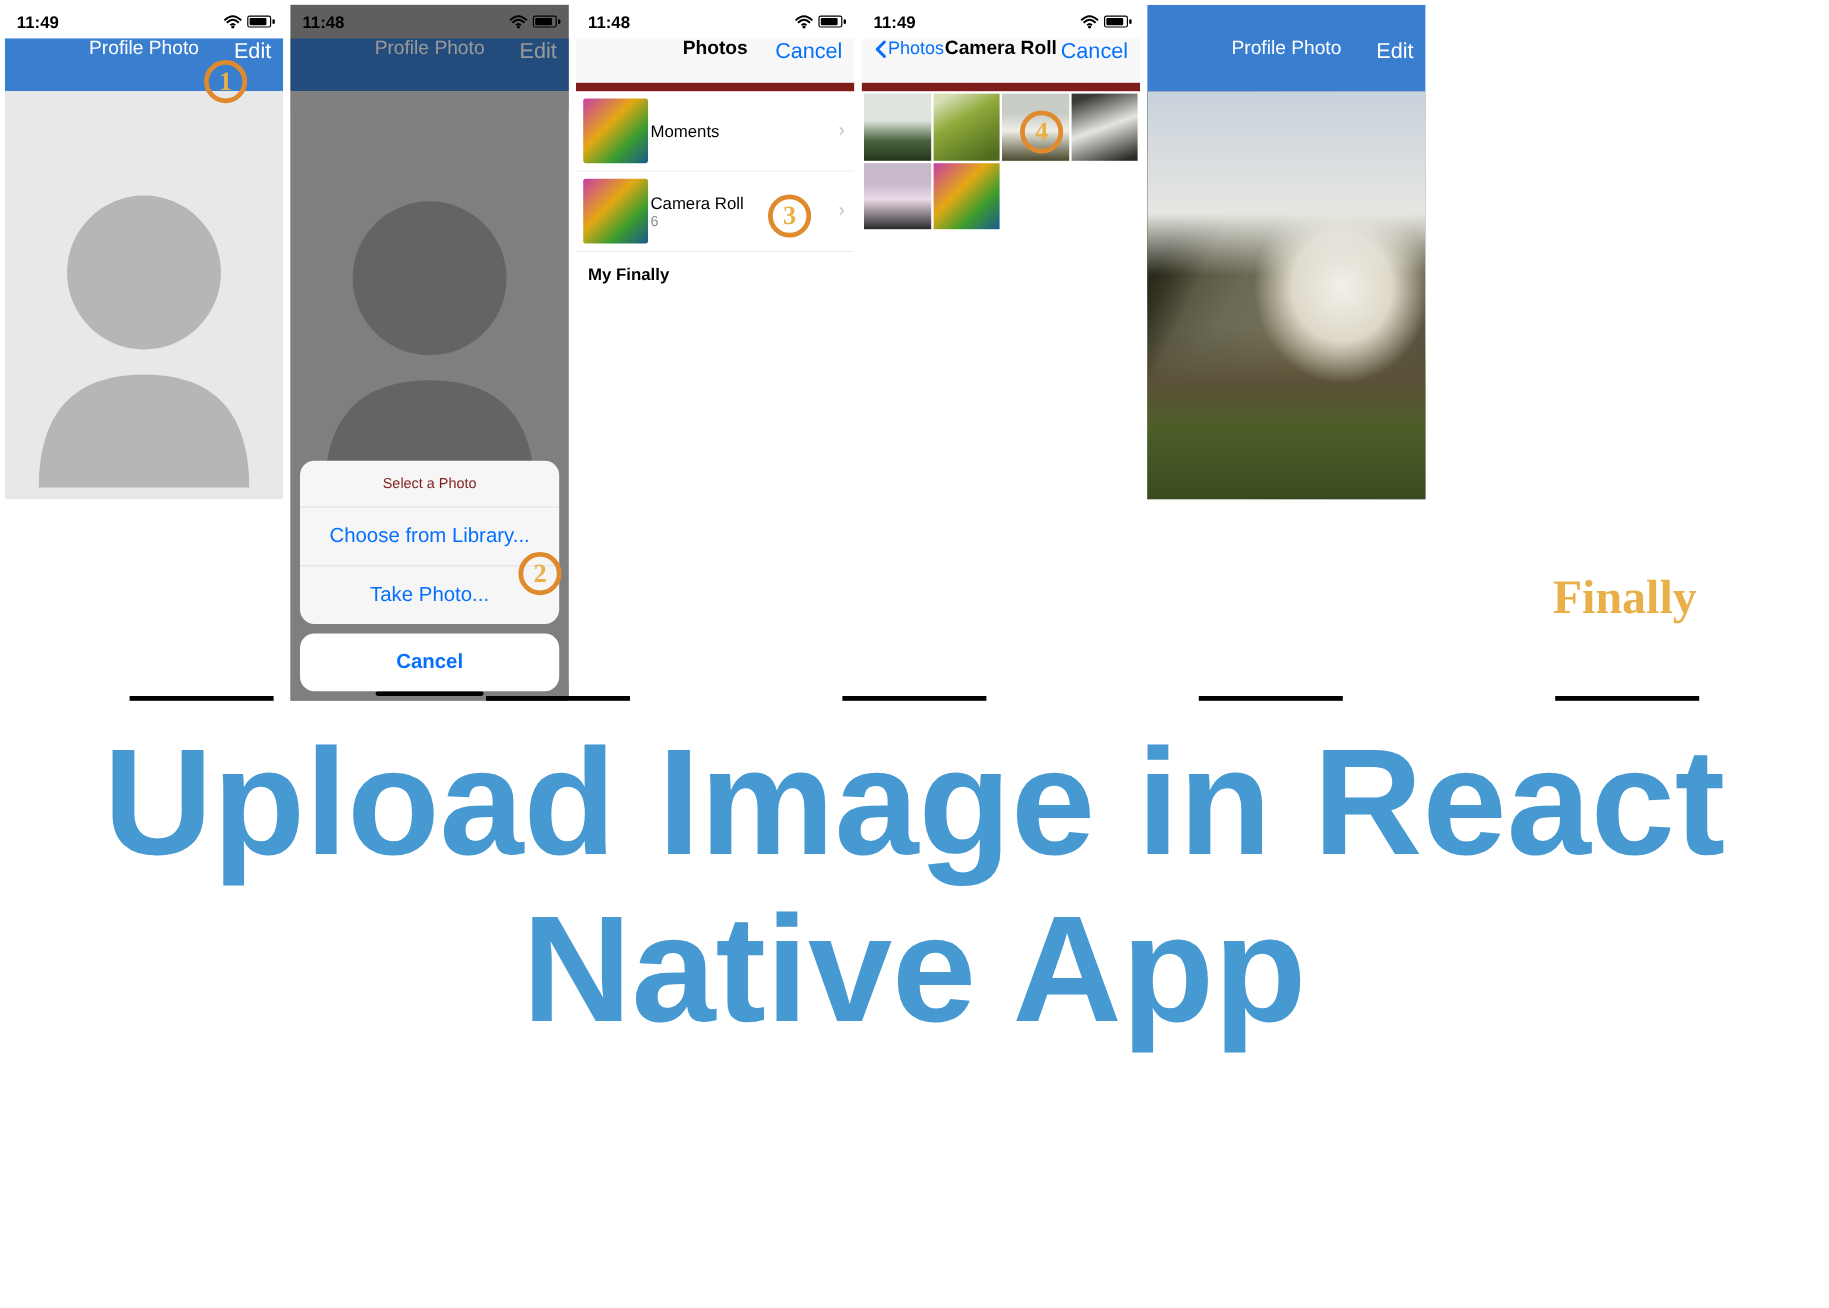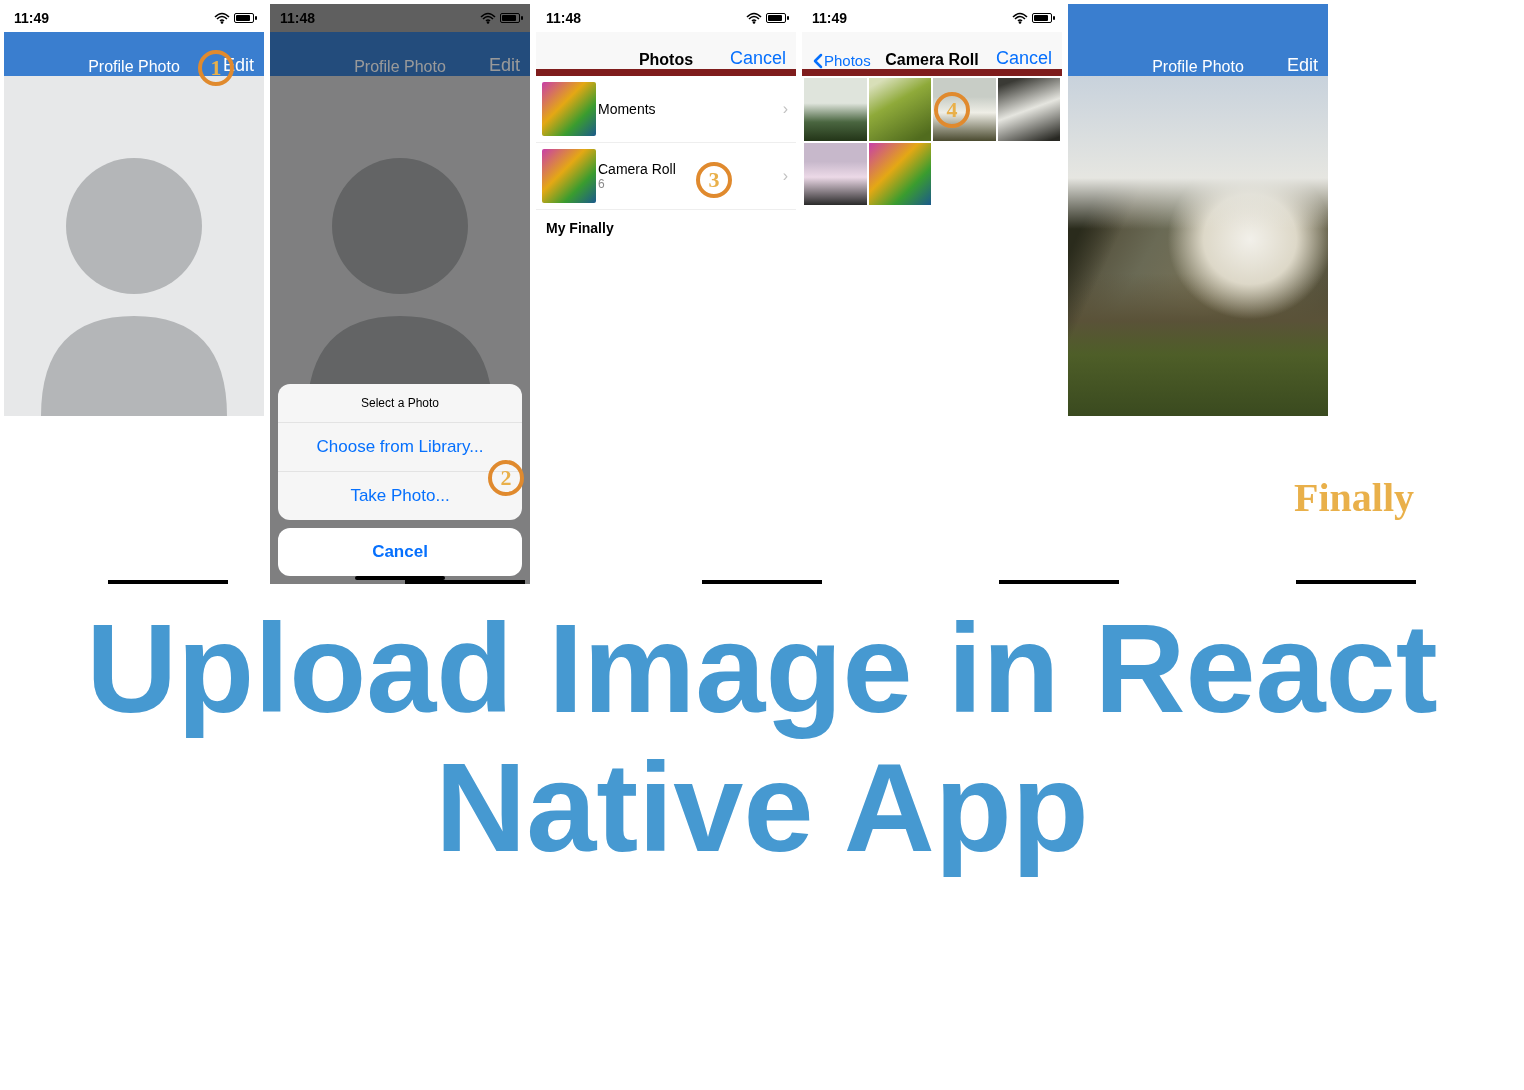--- a/index.html
+++ b/index.html
@@ -11,42 +11,42 @@
     position: relative;
     overflow: hidden;
   }
   .phones {
     display: flex;
     gap: 6px;
     padding: 4px 0 0 4px;
     align-items: flex-start;
   }
   .phone {
-    width: 260px;
+    width: 232px;
     background: #fff;
     position: relative;
     overflow: hidden;
   }
   .status-bar {
     height: 28px;
     display: flex;
     align-items: center;
     justify-content: space-between;
     padding: 0 10px;
     font-size: 14px;
     font-weight: 600;
     color: #000;
   }
   .status-bar.dim { filter: brightness(0.55); background: rgba(0,0,0,0.15); }
   .status-icons { display: flex; align-items: center; gap: 4px; }
   .nav-bar {
     height: 44px;
     background: #3a7ecf;
     display: flex;
-    align-items: flex-end;
+    align-items: flex-start;
     justify-content: center;
     position: relative;
     color: #fff;
     font-size: 16px;
     font-weight: 500;
   }
   .nav-bar.dim { filter: brightness(0.6); }
   .nav-bar .nav-right {
     position: absolute;
     right: 10px;
@@ -88,21 +88,21 @@
     z-index: 5;
   }
   .sheet-group {
     background: #f6f6f6;
     border-radius: 12px;
     overflow: hidden;
     margin-bottom: 8px;
   }
   .sheet-title {
     text-align: center;
-    color: #000000;
+    color: #7f1d1d;
     font-size: 12px;
     padding: 12px 0;
     border-bottom: 1px solid #e3e3e3;
   }
   .sheet-item {
     text-align: center;
     color: #0670fd;
     font-size: 17px;
     padding: 14px 0;
     border-bottom: 1px solid #e3e3e3;

